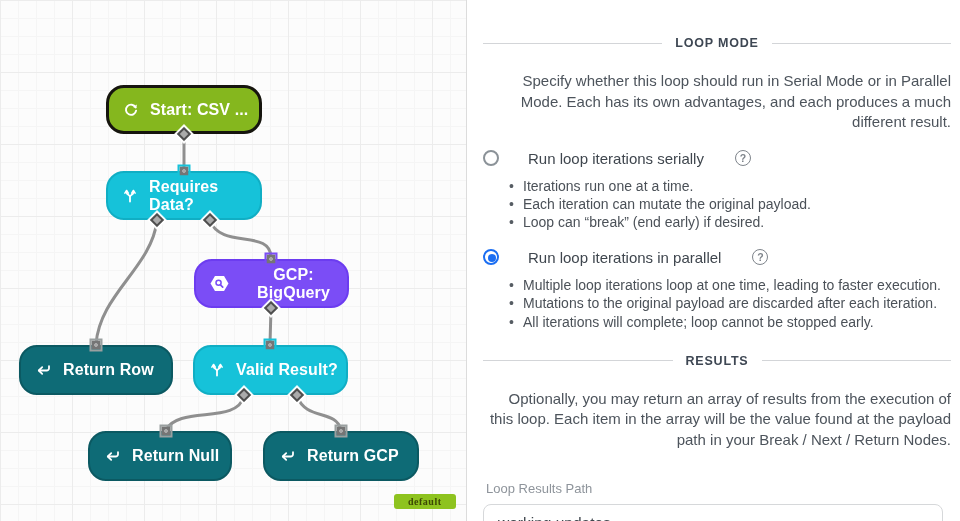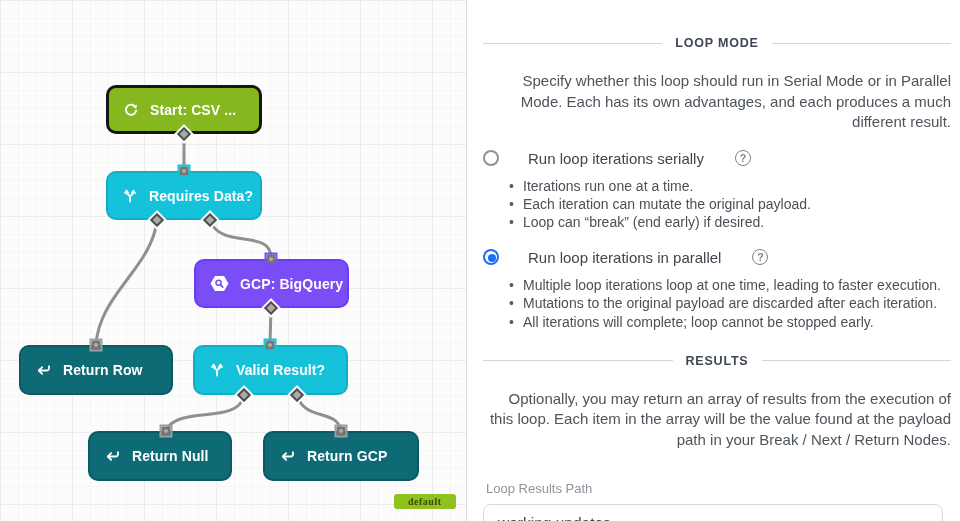--- a/index.html
+++ b/index.html
@@ -15,22 +15,22 @@
       linear-gradient(90deg,#ececec 1px, transparent 1px),
       linear-gradient(#f5f5f5 1px, transparent 1px),
       linear-gradient(90deg,#f5f5f5 1px, transparent 1px);
     background-size:72px 72px,72px 72px,18px 18px,18px 18px;
   }
   .wires { position:absolute; left:0; top:0; z-index:1; }
   .wires path { stroke:#8f8f8f; stroke-width:3; fill:none; stroke-linecap:round; }
 
   .node {
     position:absolute; z-index:2; display:flex; align-items:center; gap:11px;
-    padding-left:14px; border-radius:10px; color:#fff; font-weight:bold;
-    font-size:14px; letter-spacing:.1px;
+    padding-left:14px; border-radius:18px; color:#fff; font-weight:bold;
+    font-size:16px; letter-spacing:.1px;
   }
   .node .nicon { display:flex; align-items:center; justify-content:center; }
   .node-trigger { background:#85b71e; border:3px solid #16150e; }
   .node-choice  { background:#16c2d9; border:2px solid #10aec4; }
   .node-action  { background:#7b4df6; border:2px solid #6c3cf0; }
   .node-return  { background:#0e6b76; border:2px solid #0b5962; }
 
   .port-square {
     position:absolute; z-index:3; width:13px; height:13px;
     background:radial-gradient(#a9a9a9 0 28%, #757575 34%);
@@ -117,21 +117,21 @@
     <span class="nicon">
       <svg width="16" height="16" viewBox="0 0 16 16" fill="none">
         <path d="M8 13.5 L8 9 M8 9 C8 6.6 4.6 6.9 4.6 4.4 M8 9 C8 6.6 11.4 6.9 11.4 4.4" stroke="#fff" stroke-width="1.8" stroke-linecap="round"></path>
         <path d="M2.9 5.1 L4.6 2.5 L6.3 5.1" stroke="#fff" stroke-width="1.6" stroke-linecap="round" stroke-linejoin="round"></path>
         <path d="M9.7 5.1 L11.4 2.5 L13.1 5.1" stroke="#fff" stroke-width="1.6" stroke-linecap="round" stroke-linejoin="round"></path>
       </svg>
     </span>
     <span>Requires Data?</span>
   </div>
 
-  <div class="node node-action" style="left:194px;top:259px;width:155px;height:49px;">
+  <div class="node node-action" style="left:194px;top:259px;width:155px;height:49px;text-align:center;">
     <span class="nicon">
       <svg width="19" height="17" viewBox="0 0 20 18">
         <polygon points="5.2,1 14.8,1 19.5,9 14.8,17 5.2,17 0.5,9" fill="#fff"></polygon>
         <circle cx="9" cy="8.2" r="2.7" fill="none" stroke="#7b4df6" stroke-width="1.6"></circle>
         <path d="M11 10.4 L13.4 12.8" stroke="#7b4df6" stroke-width="1.8" stroke-linecap="round"></path>
       </svg>
     </span>
     <span>GCP: BigQuery</span>
   </div>
 

